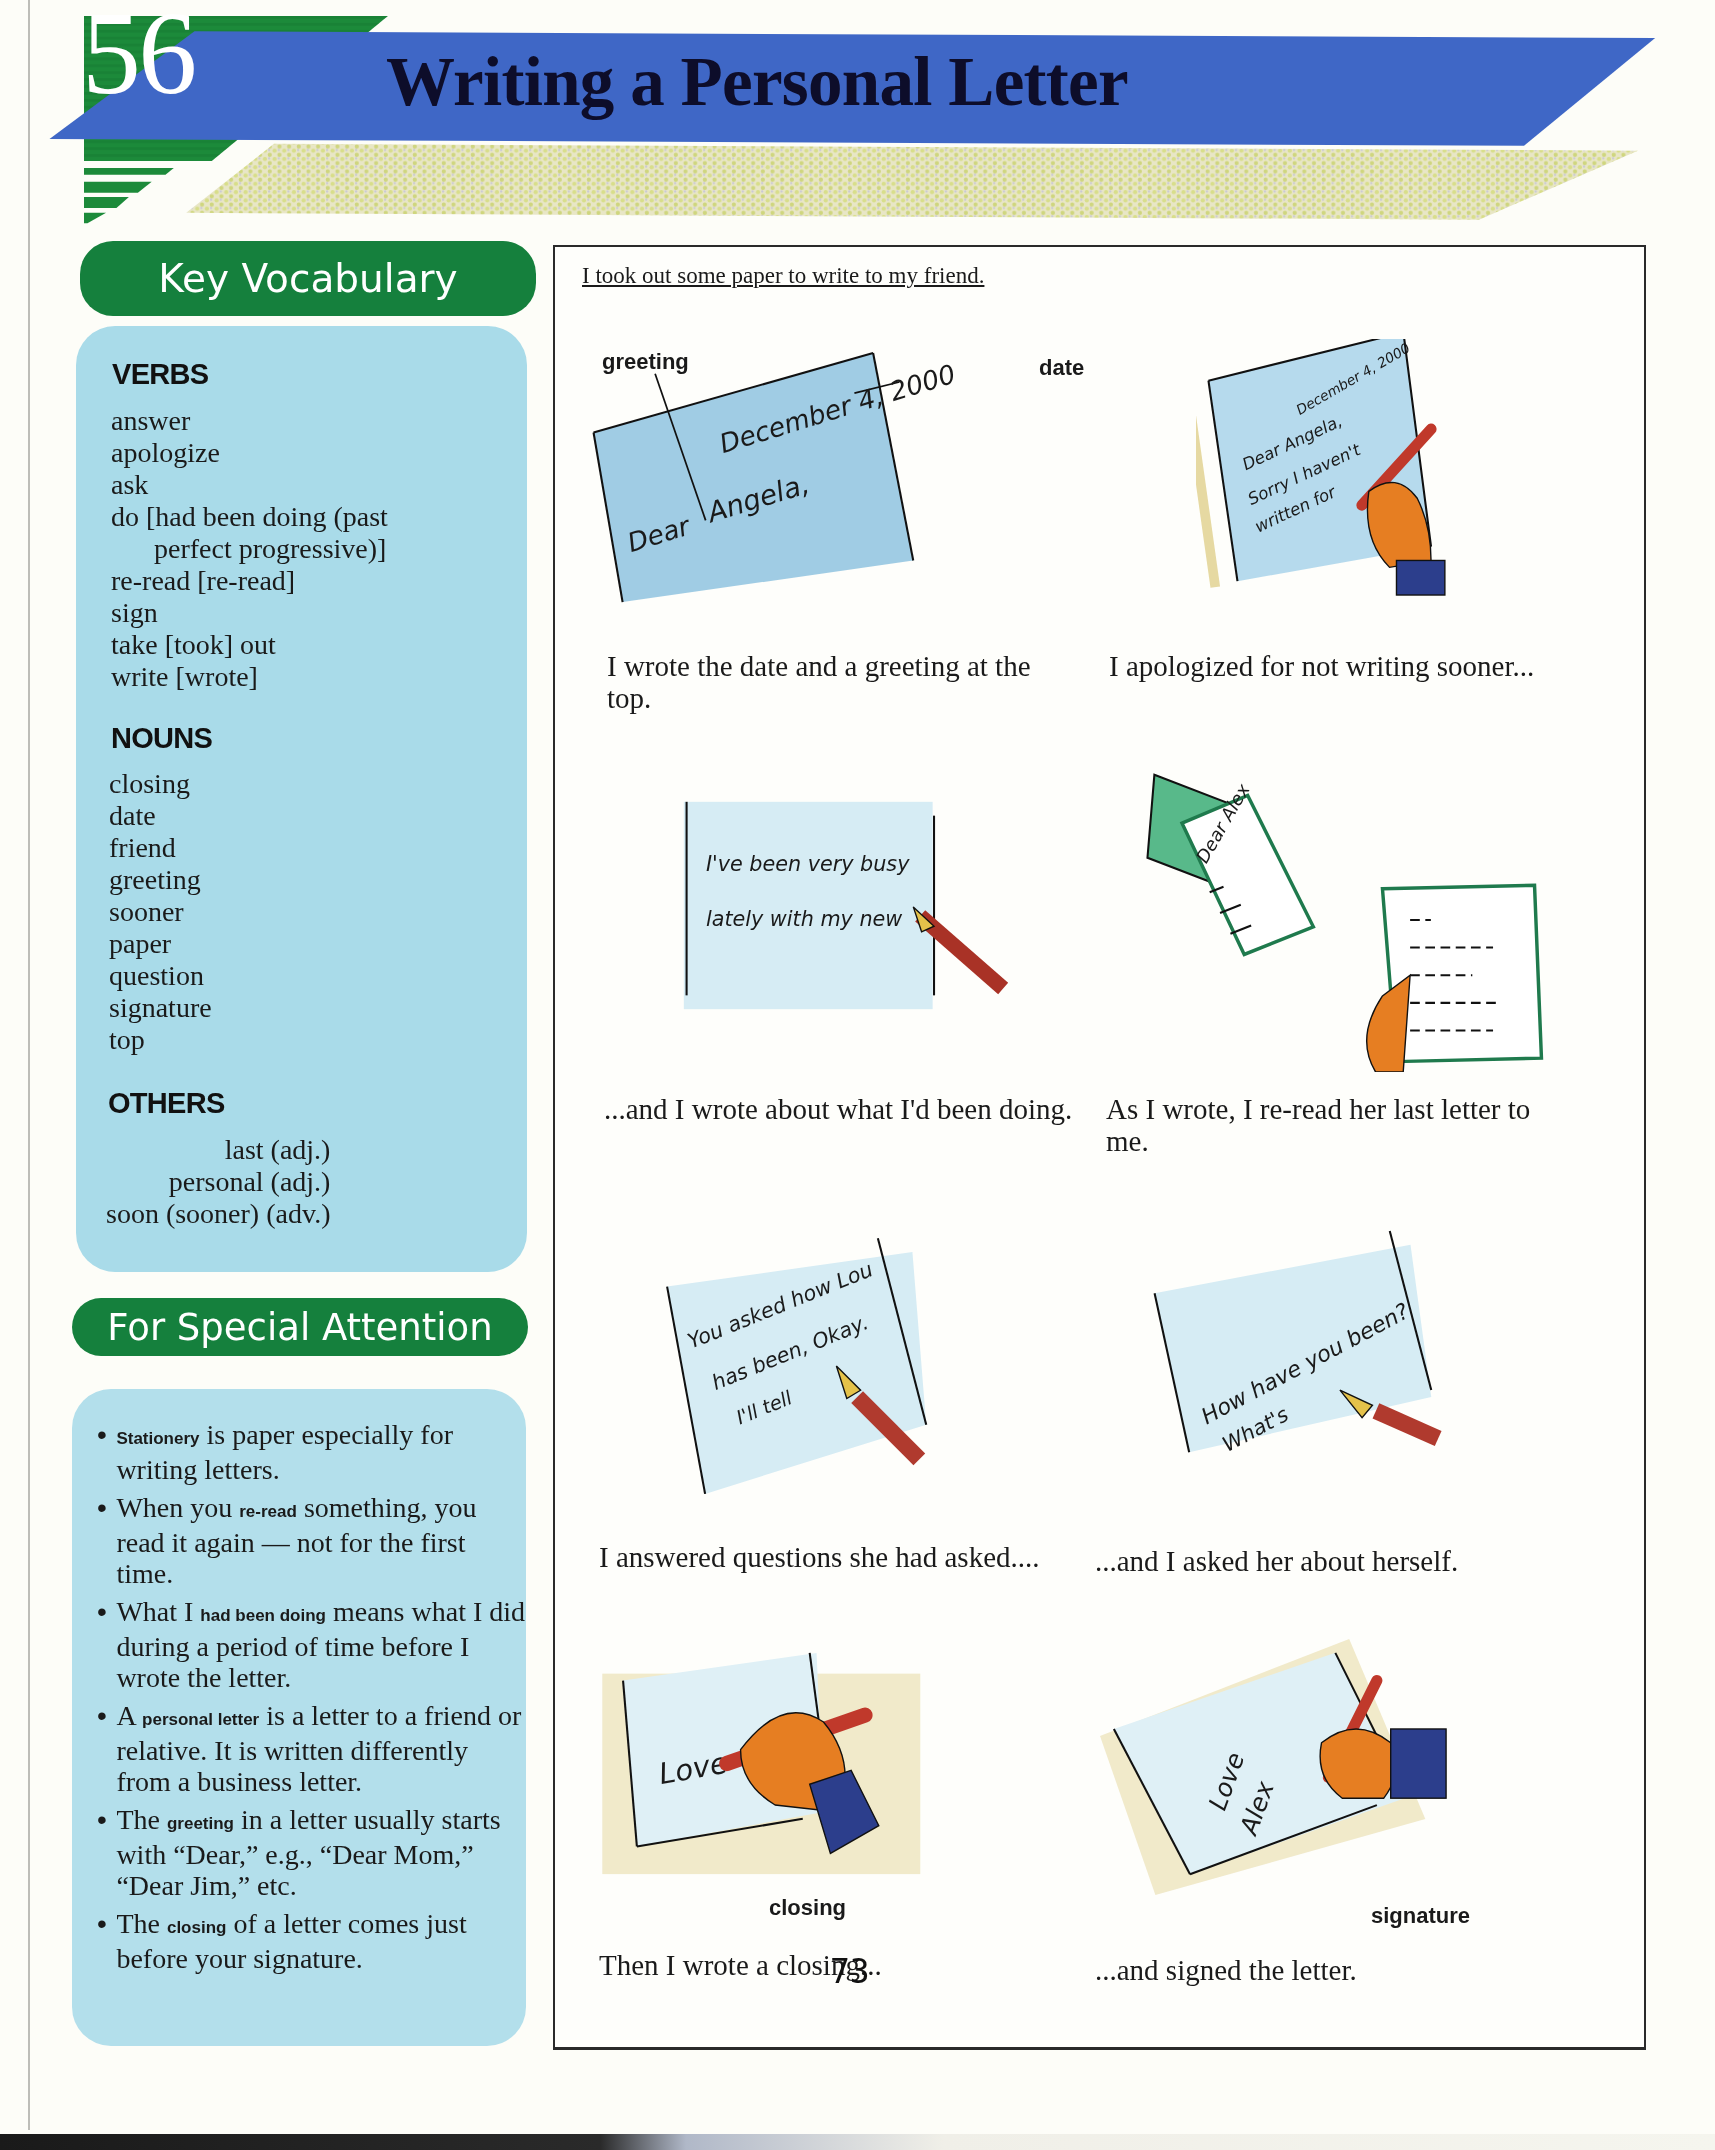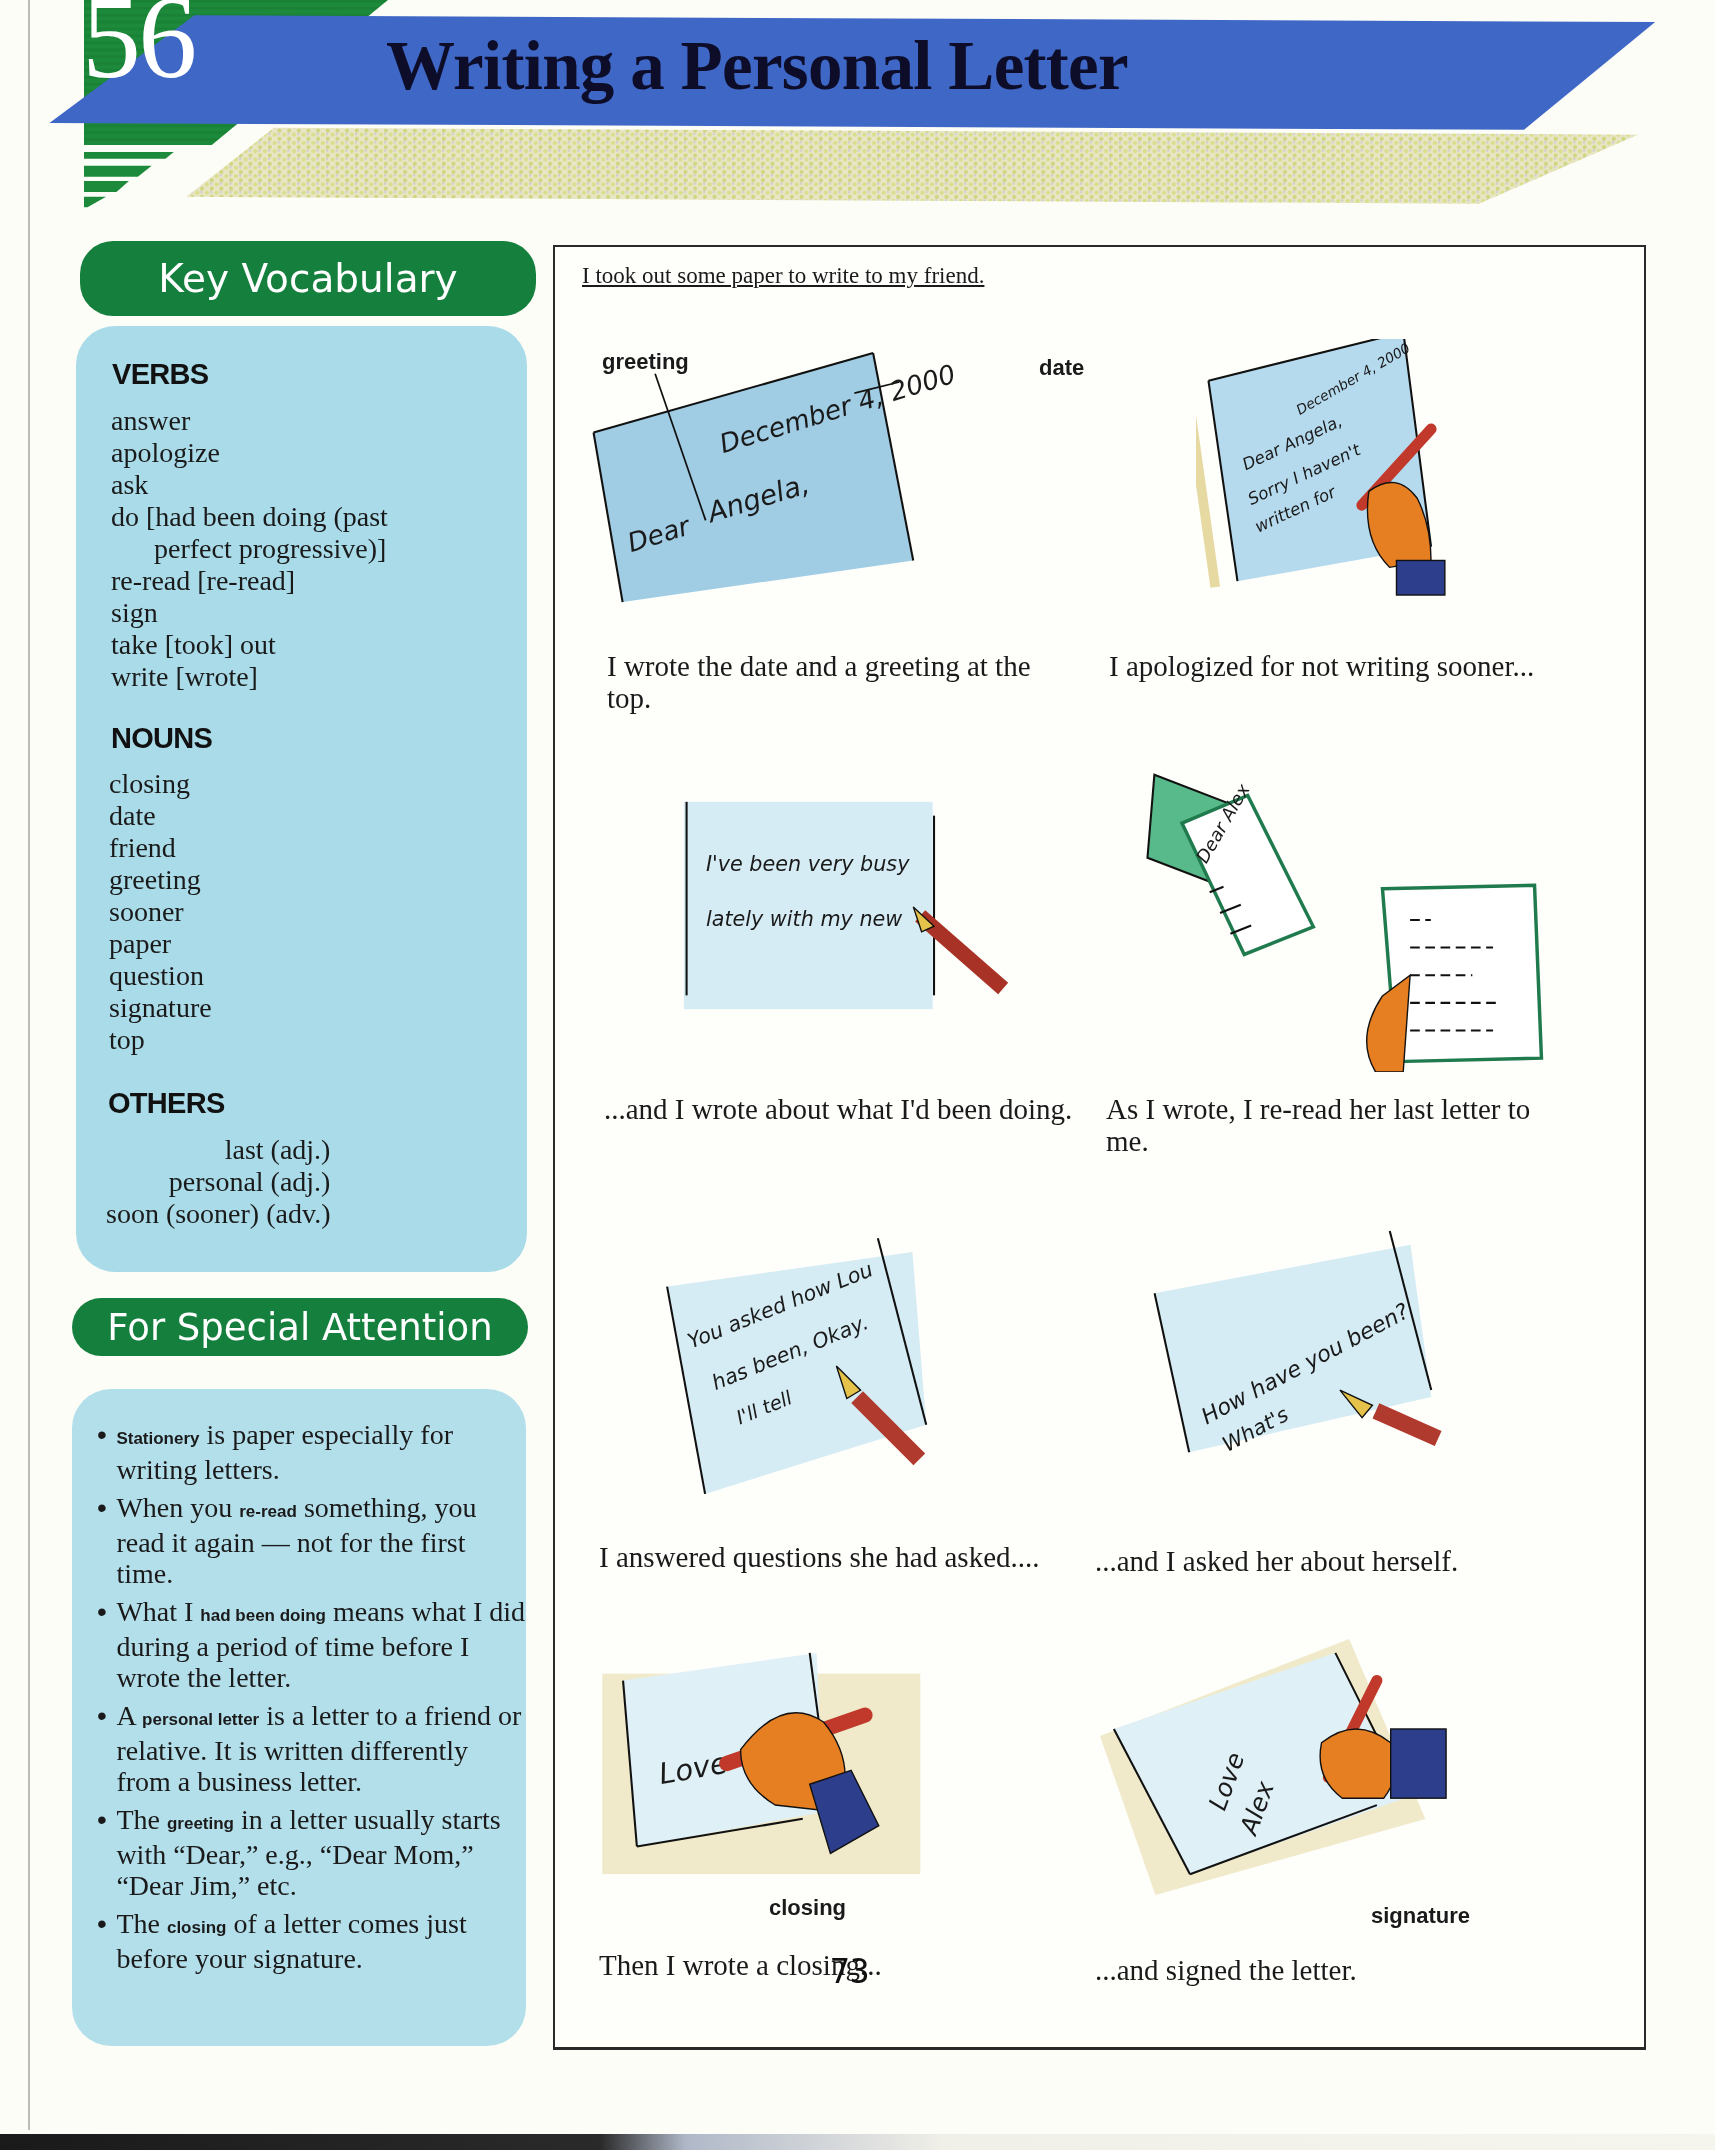--- a/index.html
+++ b/index.html
@@ -3,21 +3,21 @@
 <meta charset="utf-8">
 <style>
   * { box-sizing: border-box; margin: 0; padding: 0; }
   html, body { width: 1715px; height: 2151px; background: #fdfdf8; overflow: hidden; }
   body { position: relative; font-family: "Liberation Serif", serif; color: #1a1a1a; }
 
   
   .binding-line { position: absolute; left: 28px; top: 0; width: 2.1px; height: 2130px; background: #bdbdb8; }
 
   
-  .header { position: absolute; left: 0; top: 0; width: 1390px; height: 221px; padding-left: 27px; }
+  .header { position: absolute; left: 0; top: 16px; width: 1390px; height: 221px; padding-left: 27px; }
   .header svg { position: absolute; left: 0; top: 0; }
   .chapter-number { position: absolute; left: 82px; top: -21px; font-family: "Liberation Serif", serif; font-size: 118px; color: #ffffff; letter-spacing: -2.8px; line-height: 1; }
   .page-title { position: absolute; left: 386px; top: 29px; font-family: "Liberation Serif", serif; font-weight: bold; font-size: 69px; color: #0d0d2a; letter-spacing: -0.7px; line-height: 1.1; }
 
   
   .pill-heading { position: absolute; background: #15803d; color: #ffffff; border-radius: 33px; font-family: "DejaVu Sans", sans-serif; display: flex; align-items: center; justify-content: center; }
   .vocab-heading { left: 80px; top: 241px; width: 456px; height: 75px; font-size: 39px; }
   .attention-heading { left: 72px; top: 1298px; width: 456px; height: 58px; font-size: 37px; }
 
   .blue-panel { position: absolute; background: #a9dbe9; border-radius: 39px; }

